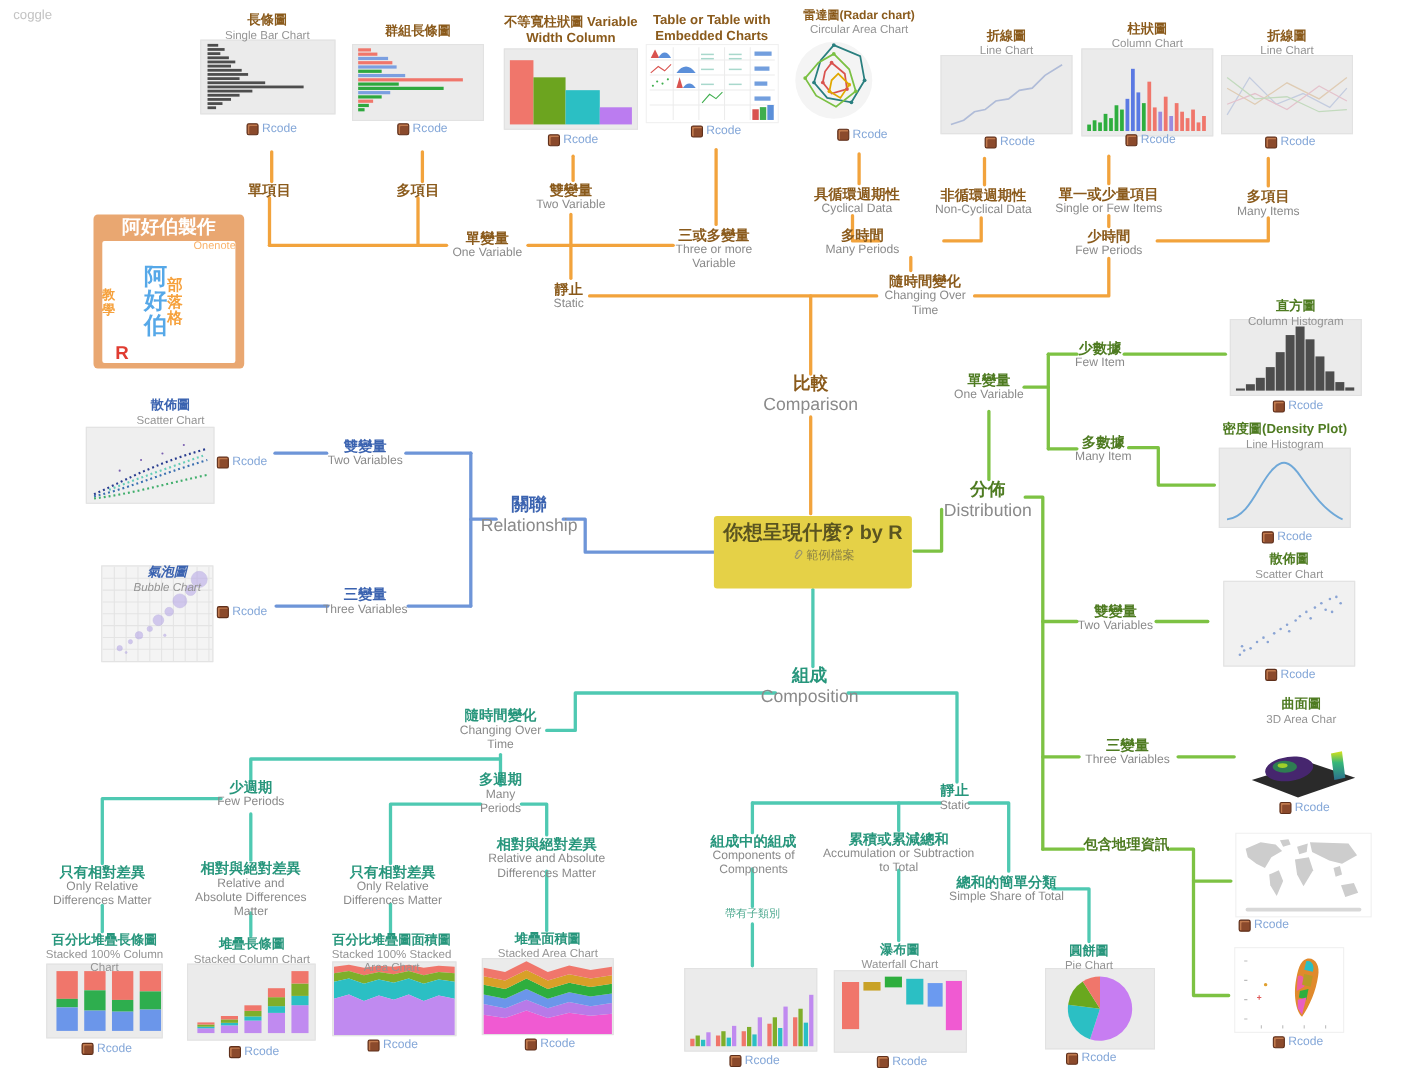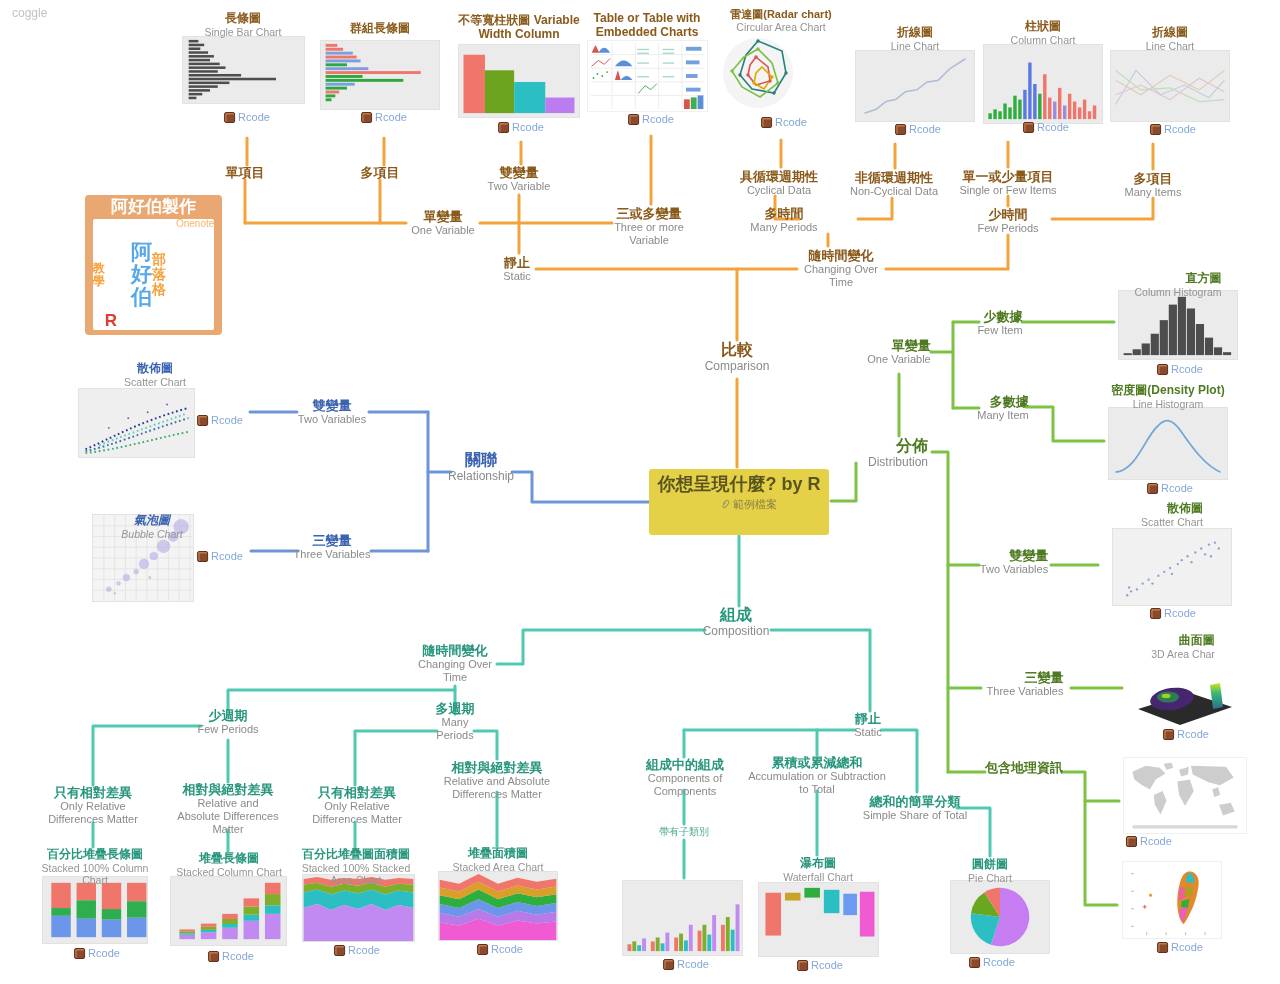--- a/index.html
+++ b/index.html
@@ -4,22 +4,22 @@
 <style>
   html,body{margin:0;padding:0;}
   body{width:1280px;height:984px;position:relative;overflow:hidden;background:#fff;
        font-family:"Liberation Sans","DejaVu Sans",sans-serif;}
   #wires{position:absolute;left:0;top:0;z-index:0;}
   .lbl{position:absolute;transform:translateX(-50%);text-align:center;line-height:1.18;white-space:nowrap;z-index:2;}
   .lbl.w{white-space:normal;}
   .lbl .zh{display:block;font-weight:700;font-size:13px;}
   .lbl .en{display:block;font-weight:400;font-size:11px;color:#8a8a8a;line-height:1.15;}
   .lbl.big .zh{font-size:16px;}
-  .lbl.big .en{font-size:12px;}
-  .o .zh{color:#8a5a1b;} .g .zh{color:#4e7b21;text-align:right;} .b .zh{color:#3b63b0;} .t .zh{color:#27967c;}
+  .lbl.big .en{font-size:16px;}
+  .o .zh{color:#8a5a1b;} .g .zh{color:#4e7b21;} .b .zh{color:#3b63b0;} .t .zh{color:#27967c;}
   .ct{position:absolute;transform:translateX(-50%);text-align:center;line-height:1.15;white-space:nowrap;z-index:2;}
   .ct.w{white-space:normal;}
   .ct .zh{display:block;font-weight:700;font-size:12px;}
   .ct .en{display:block;font-size:10.5px;color:#949494;}
   .thumb{position:absolute;background:#ebebeb;border:1px solid #e2e2e2;box-sizing:border-box;z-index:1;}
   .thumb.wh{background:#fff;border-color:#f0f0f0;}
   .thumb svg{display:block;width:100%;height:100%;}
   .rcode{position:absolute;transform:translateX(-50%);display:flex;align-items:center;gap:3px;
          font-size:11px;color:#84a7d8;white-space:nowrap;z-index:2;cursor:pointer;}
   .rcode.noc{transform:none;}

